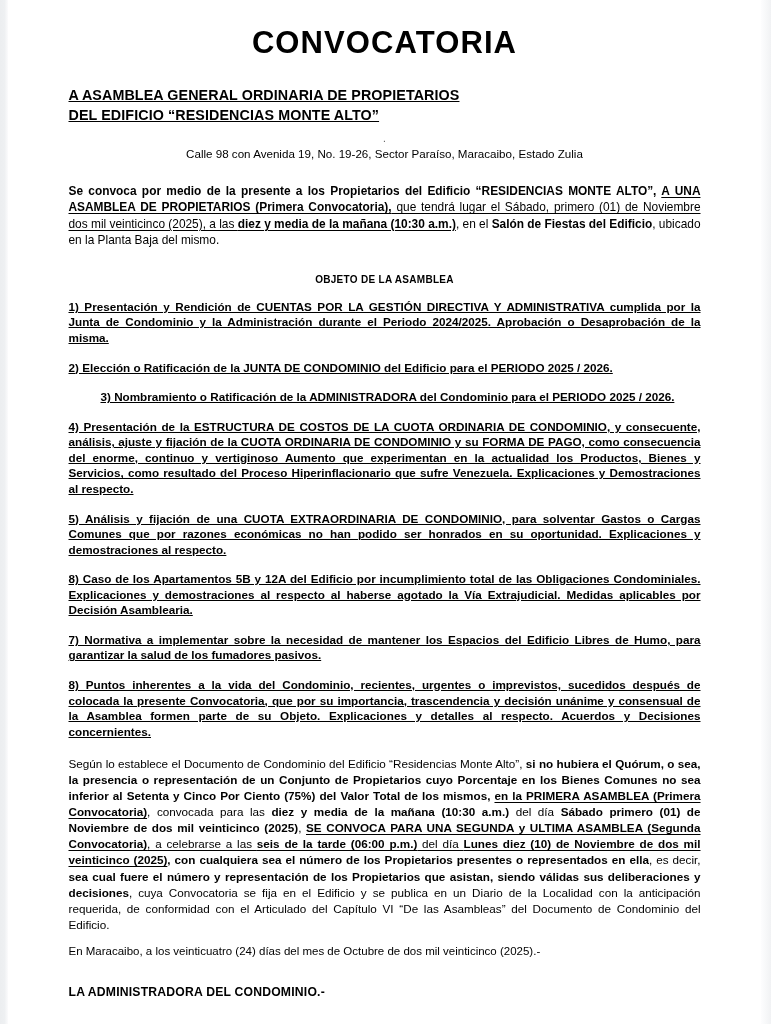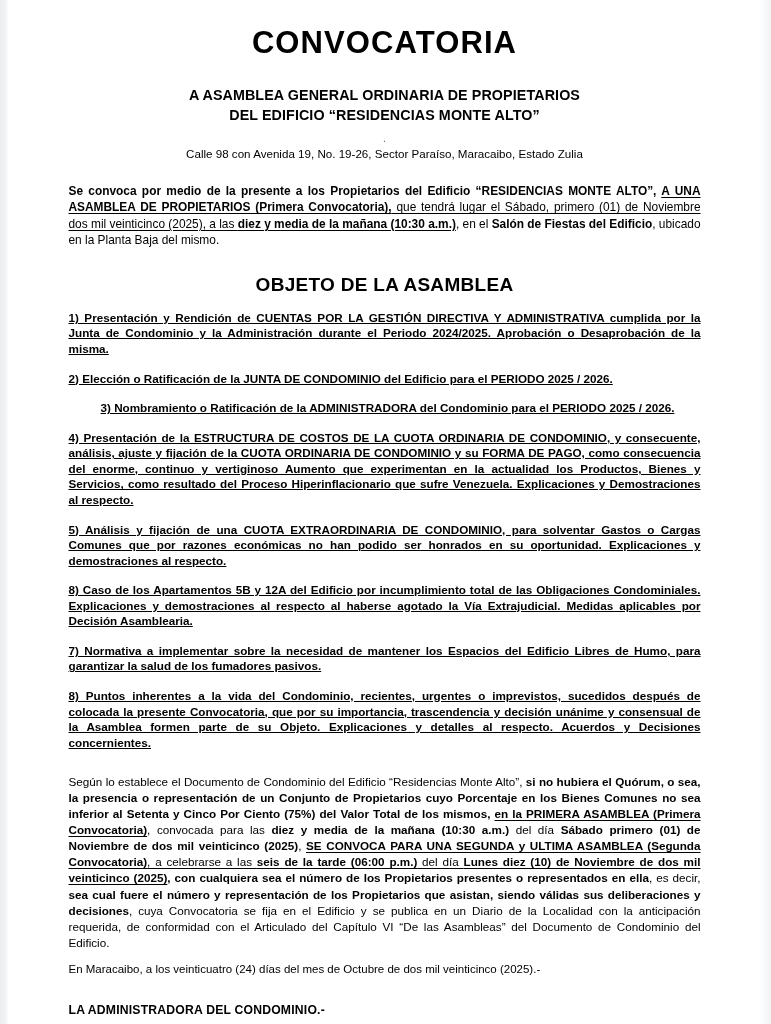--- a/index.html
+++ b/index.html
@@ -48,26 +48,26 @@
 
   h1.doc-title {
     font-size: 31px;
     font-weight: bold;
     text-align: center;
     letter-spacing: 1.1px;
     margin: 12px 0 0 0;
     line-height: 1.1;
   }
   .subtitle {
-    text-align: center;
     font-size: 14.3px;
     font-weight: bold;
     line-height: 1.38;
     margin-top: 26px;
     letter-spacing: 0.1px;
+    text-decoration: underline;
   }
   .dot-mark {
     text-align: center;
     font-size: 10px;
     line-height: 6px;
     height: 8px;
     margin-top: 10px;
     color: #555;
   }
   .address {
@@ -79,34 +79,34 @@
   }
   .intro {
     font-weight: bold;
     font-size: 11.9px;
     line-height: 1.36;
     text-align: justify;
     margin: 22px 0 0 0;
   }
   .section-head {
     text-align: center;
-    font-size: 19px;
+    font-size: 10px;
     font-weight: bold;
     margin: 26px 0 0 0;
     letter-spacing: 0.3px;
   }
   .item {
     margin-top: 14px;
     font-size: 11.7px;
     line-height: 1.33;
     text-align: justify;
     text-decoration: underline;
   }
   .closing {
-    margin-top: 24px;
+    margin-top: 17px;
     font-size: 11.7px;
     line-height: 1.37;
     text-align: justify;
   }
   .signdate {
     margin-top: 9px;
     font-size: 11.5px;
     line-height: 1.3;
     text-align: left;
     font-weight: normal;

